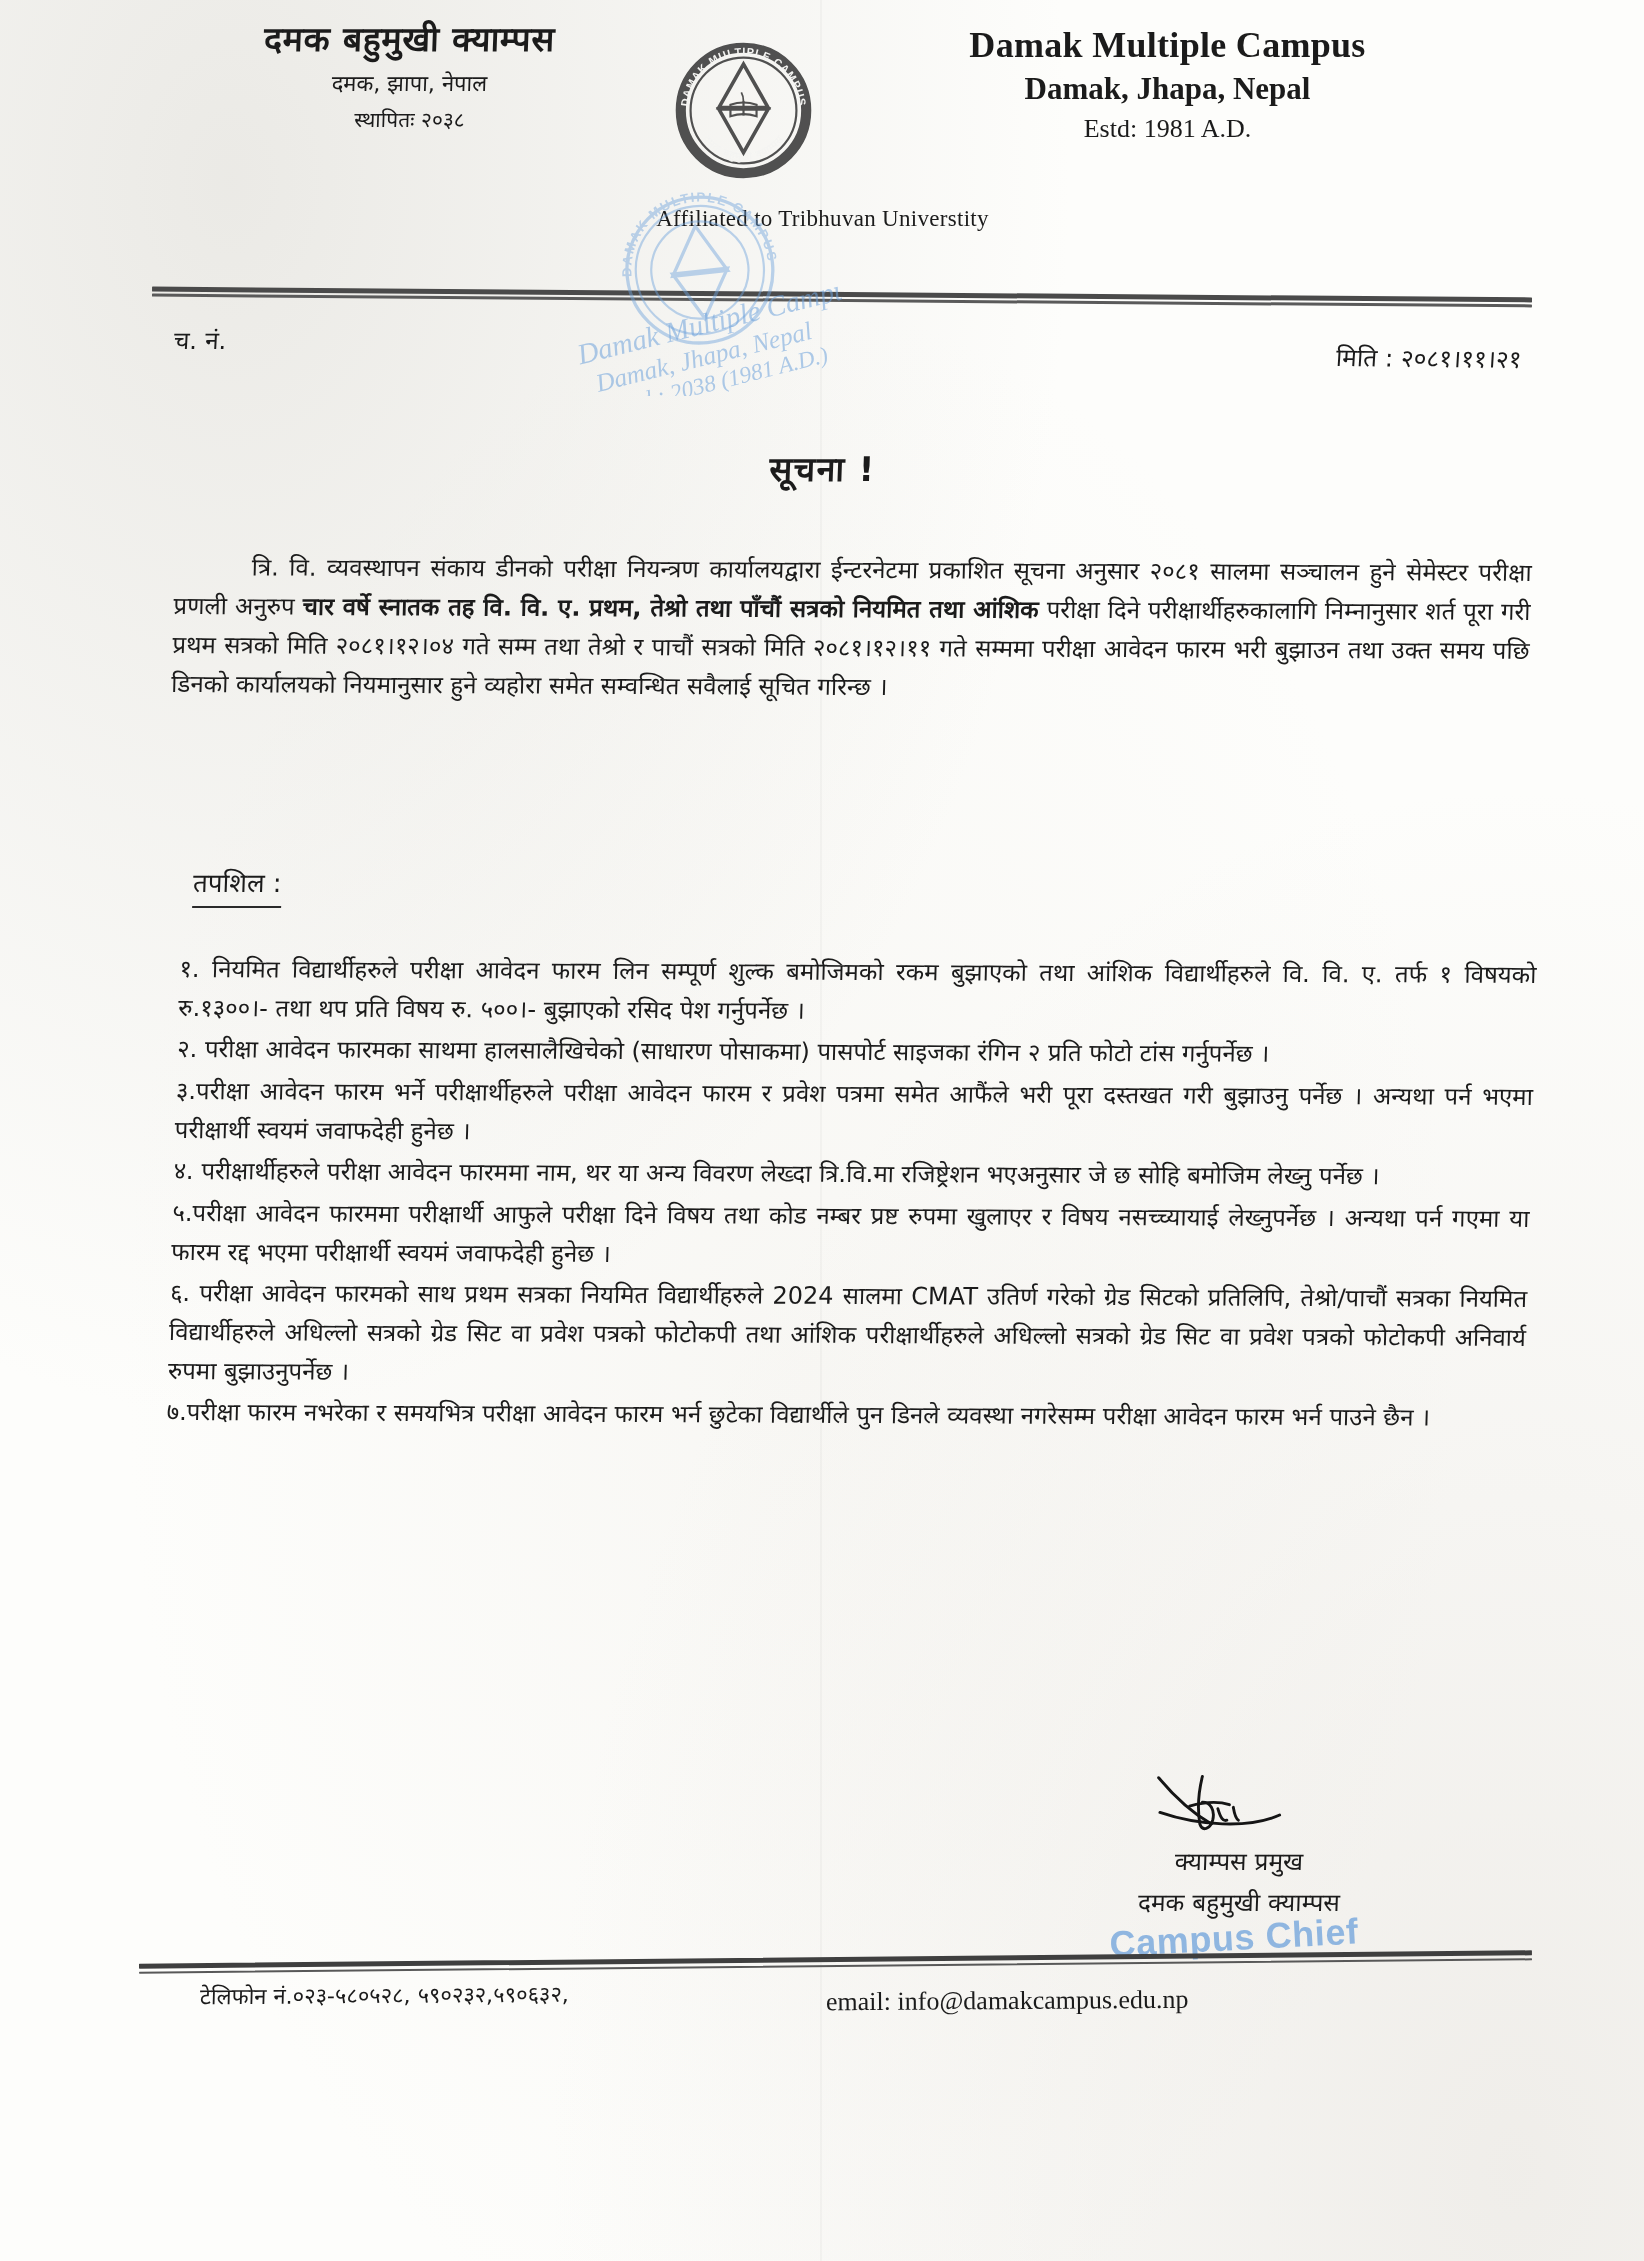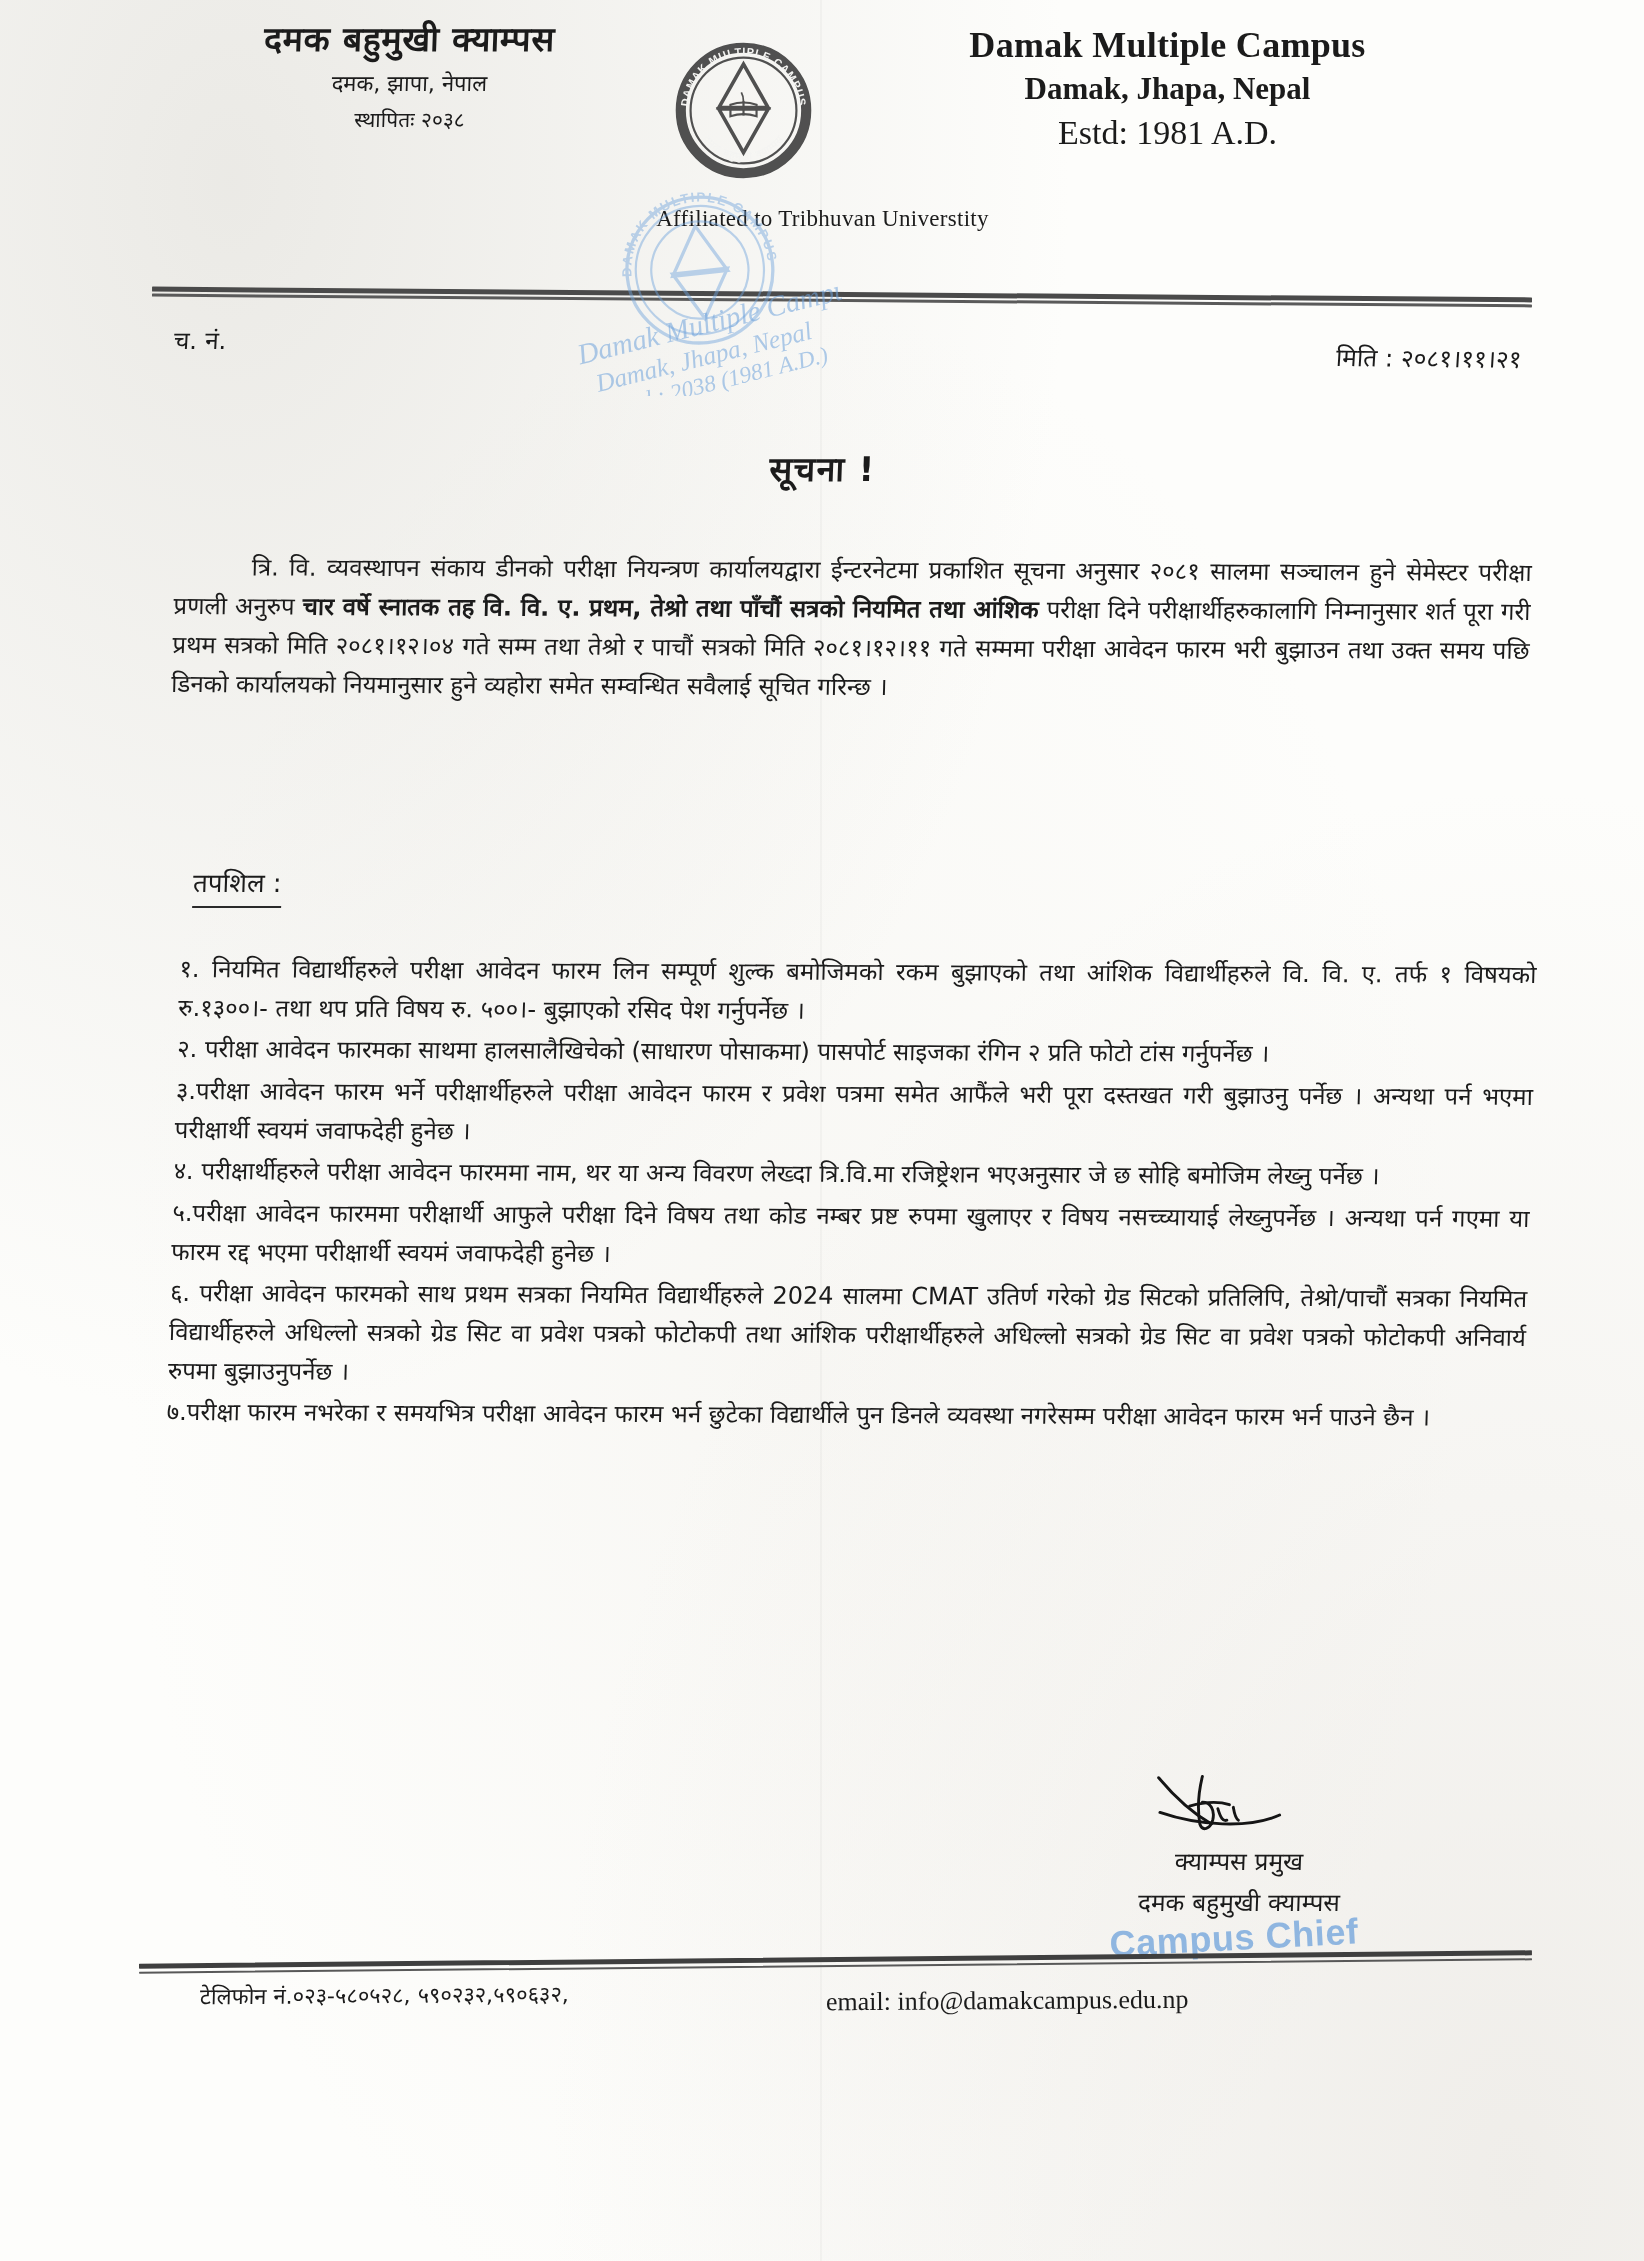--- a/index.html
+++ b/index.html
@@ -77,21 +77,21 @@
     font-weight: bold;
     letter-spacing: 0.3px;
     line-height: 1.08;
   }
   .lh-en-2 {
     font-size: 31px;
     font-weight: bold;
     margin-top: 6.4px;
   }
   .lh-en-3 {
-    font-size: 34px;
+    font-size: 26px;
     margin-top: 6.4px;
   }
 
   
   .seal {
     position: absolute;
     left: 671px;
     top: 20.6px;
     width: 145px;
     height: 145px;

